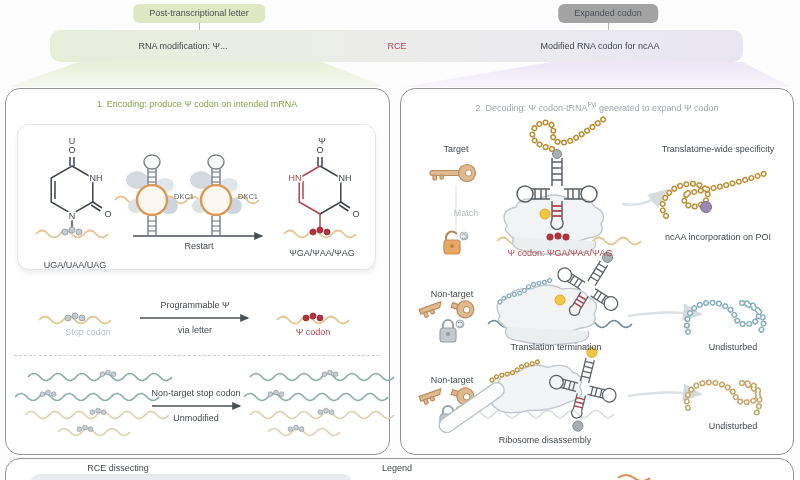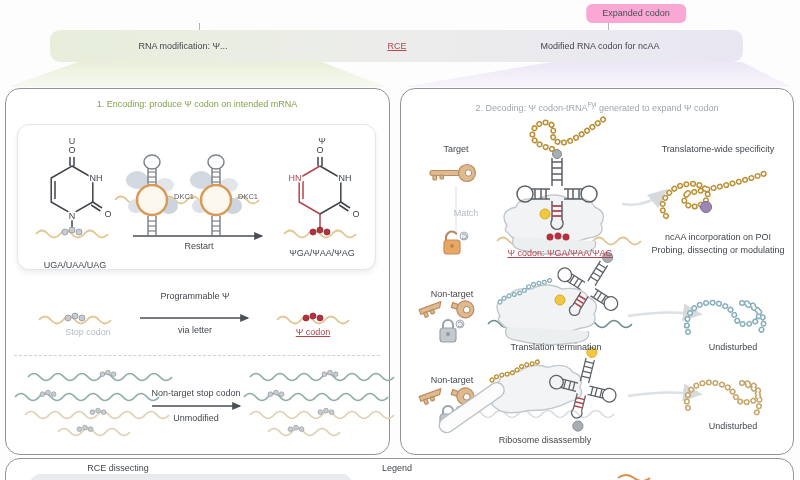--- a/index.html
+++ b/index.html
@@ -2,29 +2,29 @@
 <html><head>
 <meta charset="utf-8">
 <style>
   html,body{margin:0;padding:0;background:#fff;}
   .stage{position:relative;width:800px;height:480px;overflow:hidden;background:#fdfdfd;
          font-family:"Liberation Sans",sans-serif;}
   
   .lbl{position:absolute;transform:translateX(-50%);font-size:9px;line-height:1.3;
        color:#43484d;white-space:nowrap;text-align:center;z-index:3;}
   .muted{color:#b5bbc1;margin-left:10px;}
-  .red{color:#b2454f;text-decoration:underline;}
+  .red{color:#b2454f;}
   .green{color:#87a04a;text-align:right;}
   .graytitle{color:#a0a7ae;}
   .lbl sup{font-size:6.5px;}
   
   .tab{position:absolute;transform:translateX(-50%);top:4px;height:19px;line-height:19px;
        padding:0 16px;border-radius:6px;font-size:9px;color:#4a4f54;z-index:3;}
   .tab-green{background:#dfe7c3;}
-  .tab-purple{background:#f9a8d4;margin-left:28px;}
+  .tab-purple{background:#a3a3a3;}
   .tabline{position:absolute;width:1px;height:7px;background:#aeb4ba;top:23px;z-index:2;}
   .banner{position:absolute;left:50px;top:30px;width:693px;height:32px;border-radius:10px;
           background:linear-gradient(90deg,#e7eeda 0%,#ecedea 46%,#e9e6f3 100%);z-index:1;}
   
   .panel{position:absolute;top:88px;height:367px;background:#fff;border:1.5px solid #8f959b;
          border-radius:15px;box-sizing:border-box;z-index:1;}
   .panel-left{left:5px;width:385px;}
   .panel-right{left:400px;width:394px;}
   .innerbox{position:absolute;left:17px;top:124px;width:357px;height:144px;background:#fff;
             border:1px solid #e2e5e9;border-radius:12px;box-shadow:0 3px 5px rgba(0,0,0,.07);z-index:1;}
@@ -46,20 +46,21 @@
   .beads .b1{fill:none;stroke-width:6;stroke-dasharray:0.1 6.4;stroke-linecap:round;}
   .beads .b2{fill:none;stroke:#fff;stroke-width:3;stroke-dasharray:0.1 6.4;stroke-linecap:round;}
   .beads-sm .b1{stroke-width:5;stroke-dasharray:0.1 5.4;}
   .beads-sm .b2{stroke-width:2.4;stroke-dasharray:0.1 5.4;}
 </style>
 </head>
 <body>
 
 <div class="stage">
 
+  <div class="tab tab-green" style="left:199px">Post-transcriptional letter</div>
   <div class="tab tab-purple" style="left:608px">Expanded codon</div>
   <div class="tabline" style="left:199px"></div>
   <div class="tabline" style="left:608px"></div>
 
   <div class="banner"></div>
   <div class="lbl" style="left:183px;top:41px">RNA modification: Ψ...</div>
   <div class="lbl red" style="left:397px;top:41px">RCE</div>
   <div class="lbl" style="left:600px;top:41px">Modified RNA codon for ncAA</div>
 
   <div class="panel panel-left"></div>
@@ -341,33 +342,32 @@
 
   <div class="lbl green" style="left:197px;top:99px">1. Encoding: produce Ψ codon on intended mRNA</div>
   <div class="lbl" style="left:72px;top:136px">U</div>
   <div class="lbl" style="left:322px;top:136px">Ψ</div>
   <div class="lbl" style="left:184px;top:192px;font-size:7.5px;color:#5d6166">DKC1</div>
   <div class="lbl" style="left:248px;top:192px;font-size:7.5px;color:#5d6166">DKC1</div>
   <div class="lbl" style="left:75px;top:260px">UGA/UAA/UAG</div>
   <div class="lbl" style="left:199px;top:241px">Restart</div>
   <div class="lbl" style="left:322px;top:248px">ΨGA/ΨAA/ΨAG</div>
   <div class="lbl muted" style="left:78px;top:327px">Stop codon</div>
-  <div class="lbl" style="left:195px;top:291px">Programmable Ψ</div>
+  <div class="lbl" style="left:195px;top:300px">Programmable Ψ</div>
   <div class="lbl" style="left:195px;top:325px">via letter</div>
   <div class="lbl red" style="left:313px;top:327px">Ψ codon</div>
   <div class="lbl" style="left:196px;top:388px">Non-target stop codon</div>
   <div class="lbl" style="left:196px;top:413px">Unmodified</div>
 
   <div class="lbl graytitle" style="left:597px;top:101px"><span>2. Decoding: Ψ codon-tRNA</span><sup>Pyl</sup><span> generated to expand Ψ codon</span></div>
   <div class="lbl" style="left:456px;top:144px">Target</div>
   <div class="lbl muted" style="left:456px;top:208px">Match</div>
   <div class="lbl red" style="left:560px;top:248px">Ψ codon: ΨGA/ΨAA/ΨAG</div>
   <div class="lbl" style="left:718px;top:144px">Translatome-wide specificity</div>
   <div class="lbl" style="left:718px;top:232px">ncAA incorporation on POI</div>
-  <div class="lbl" style="left:718px;top:245px">Probing, dissecting or modulating</div>
   <div class="lbl" style="left:452px;top:289px">Non-target</div>
   <div class="lbl" style="left:556px;top:342px">Translation termination</div>
   <div class="lbl" style="left:733px;top:342px">Undisturbed</div>
   <div class="lbl" style="left:452px;top:375px">Non-target</div>
   <div class="lbl" style="left:545px;top:435px">Ribosome disassembly</div>
   <div class="lbl" style="left:733px;top:421px">Undisturbed</div>
 
   <div class="lbl" style="left:118px;top:463px">RCE dissecting</div>
   <div class="lbl" style="left:397px;top:463px">Legend</div>
 </div>

